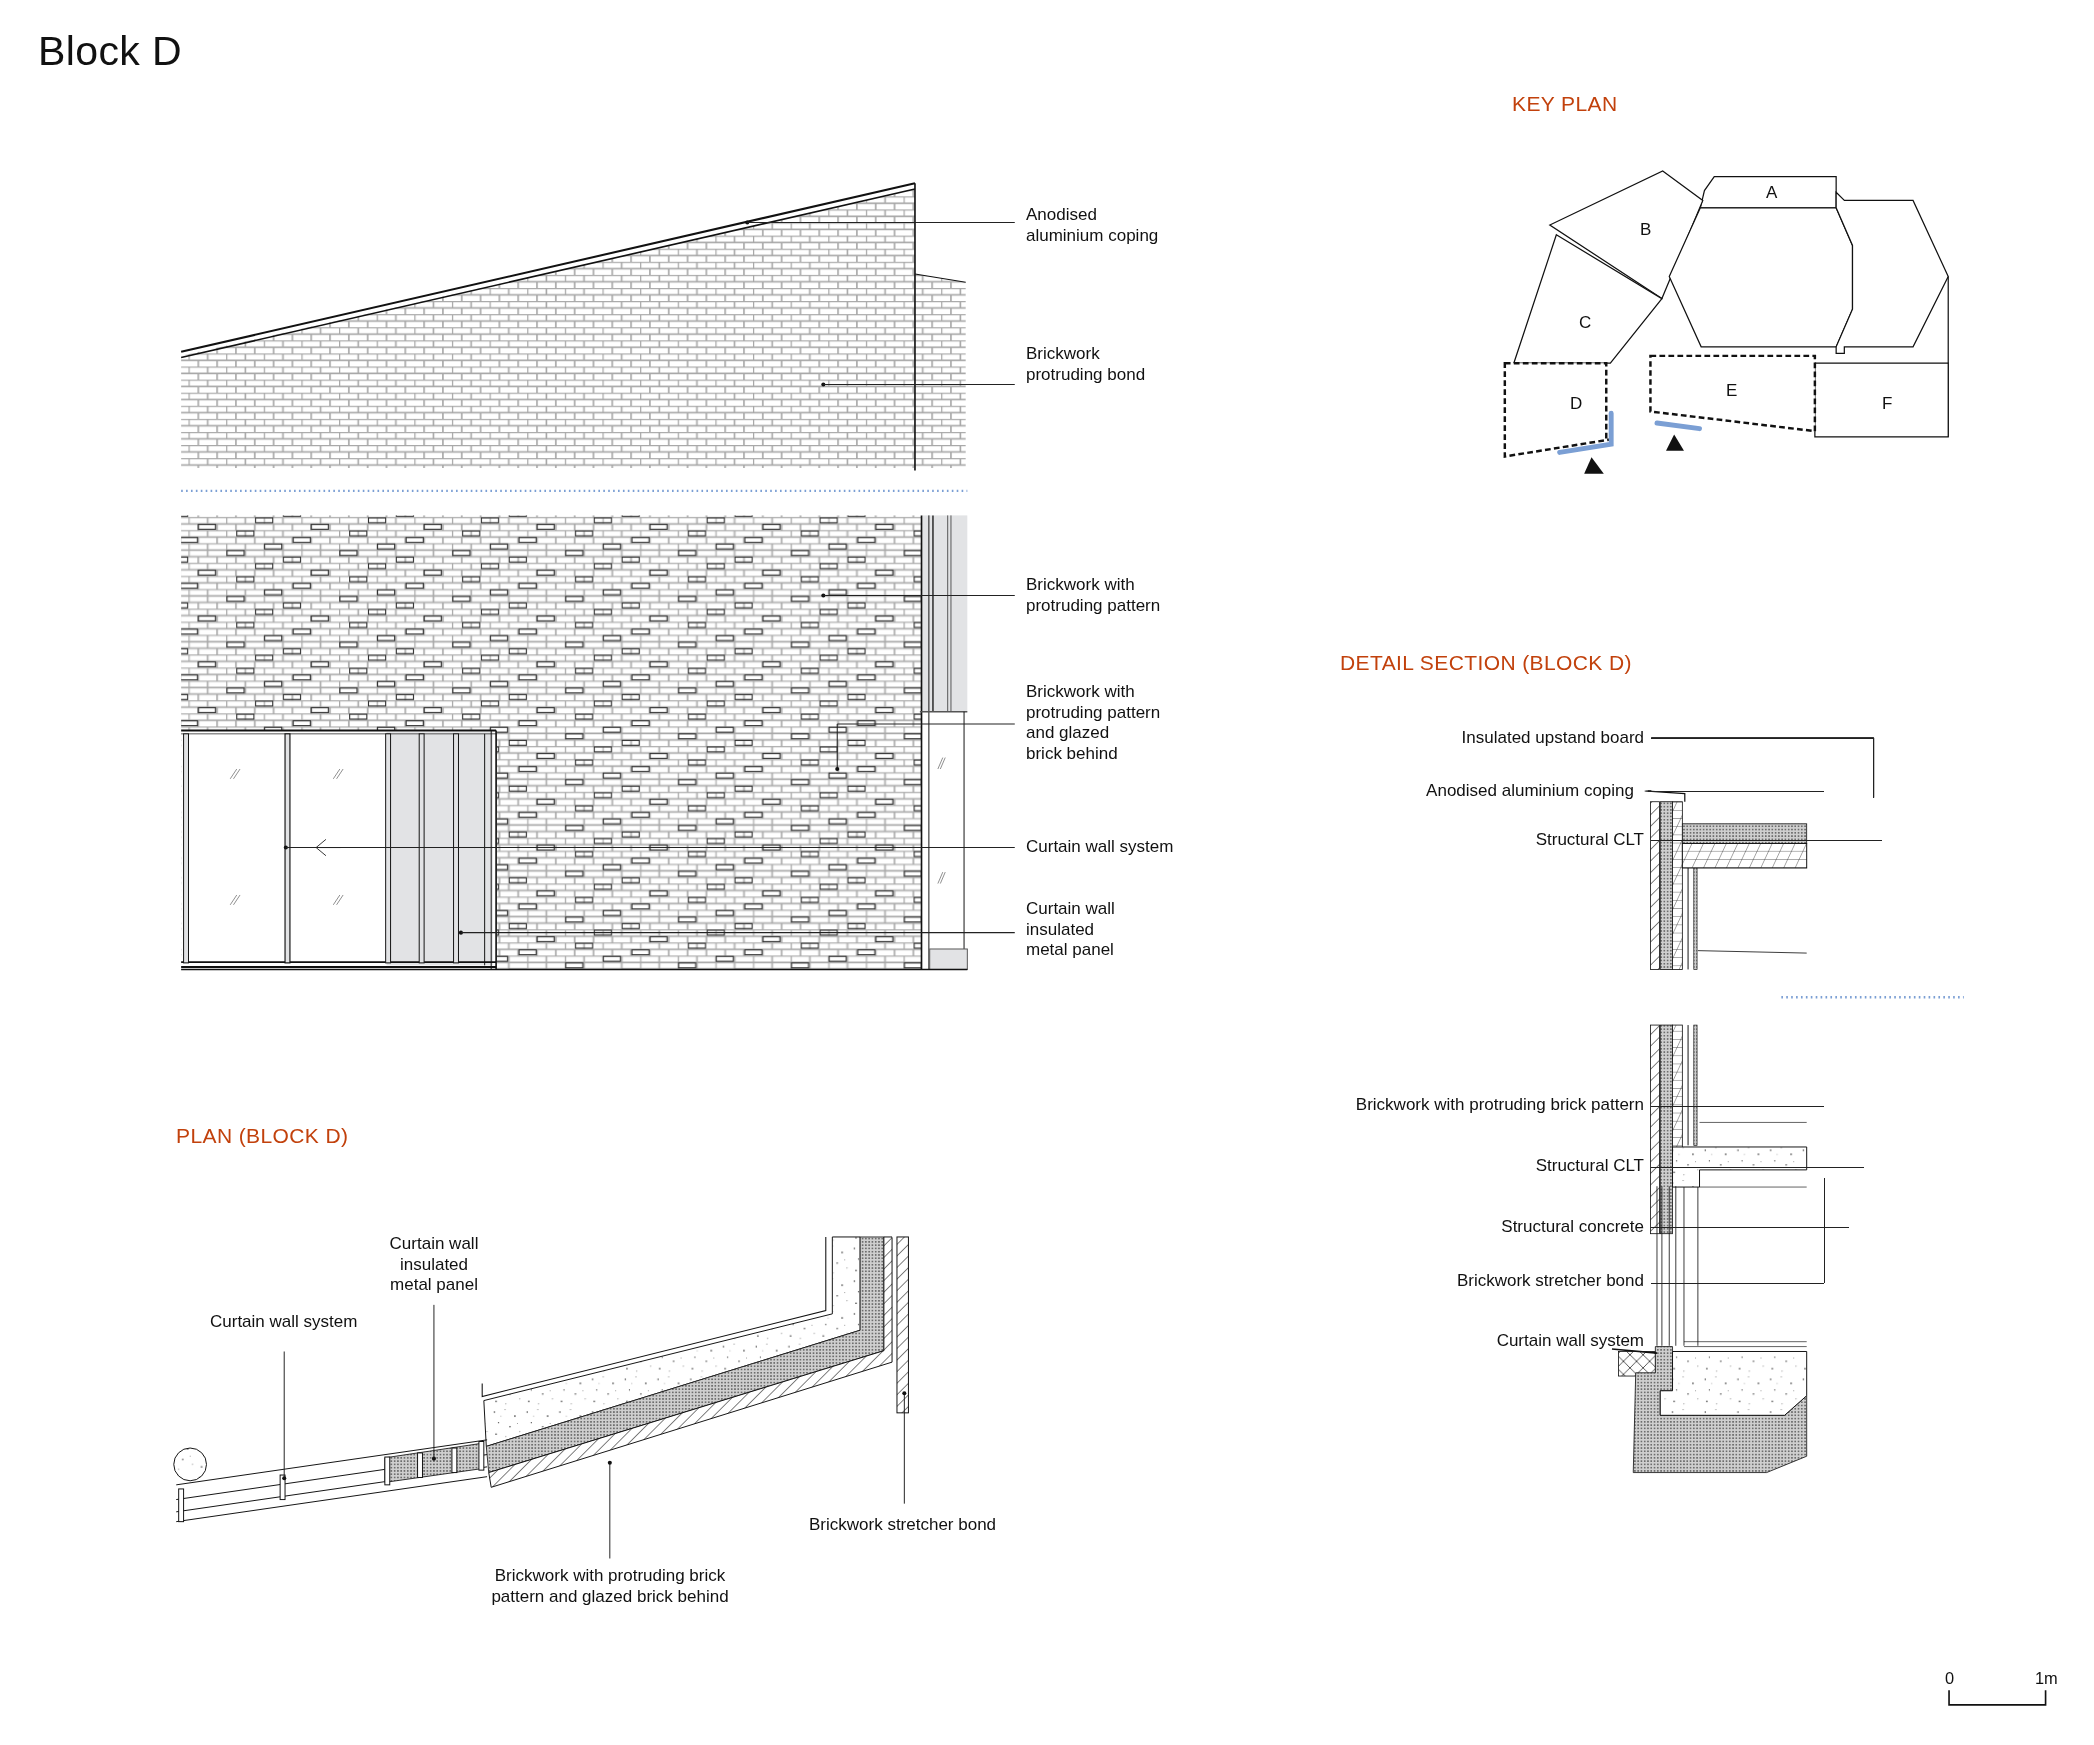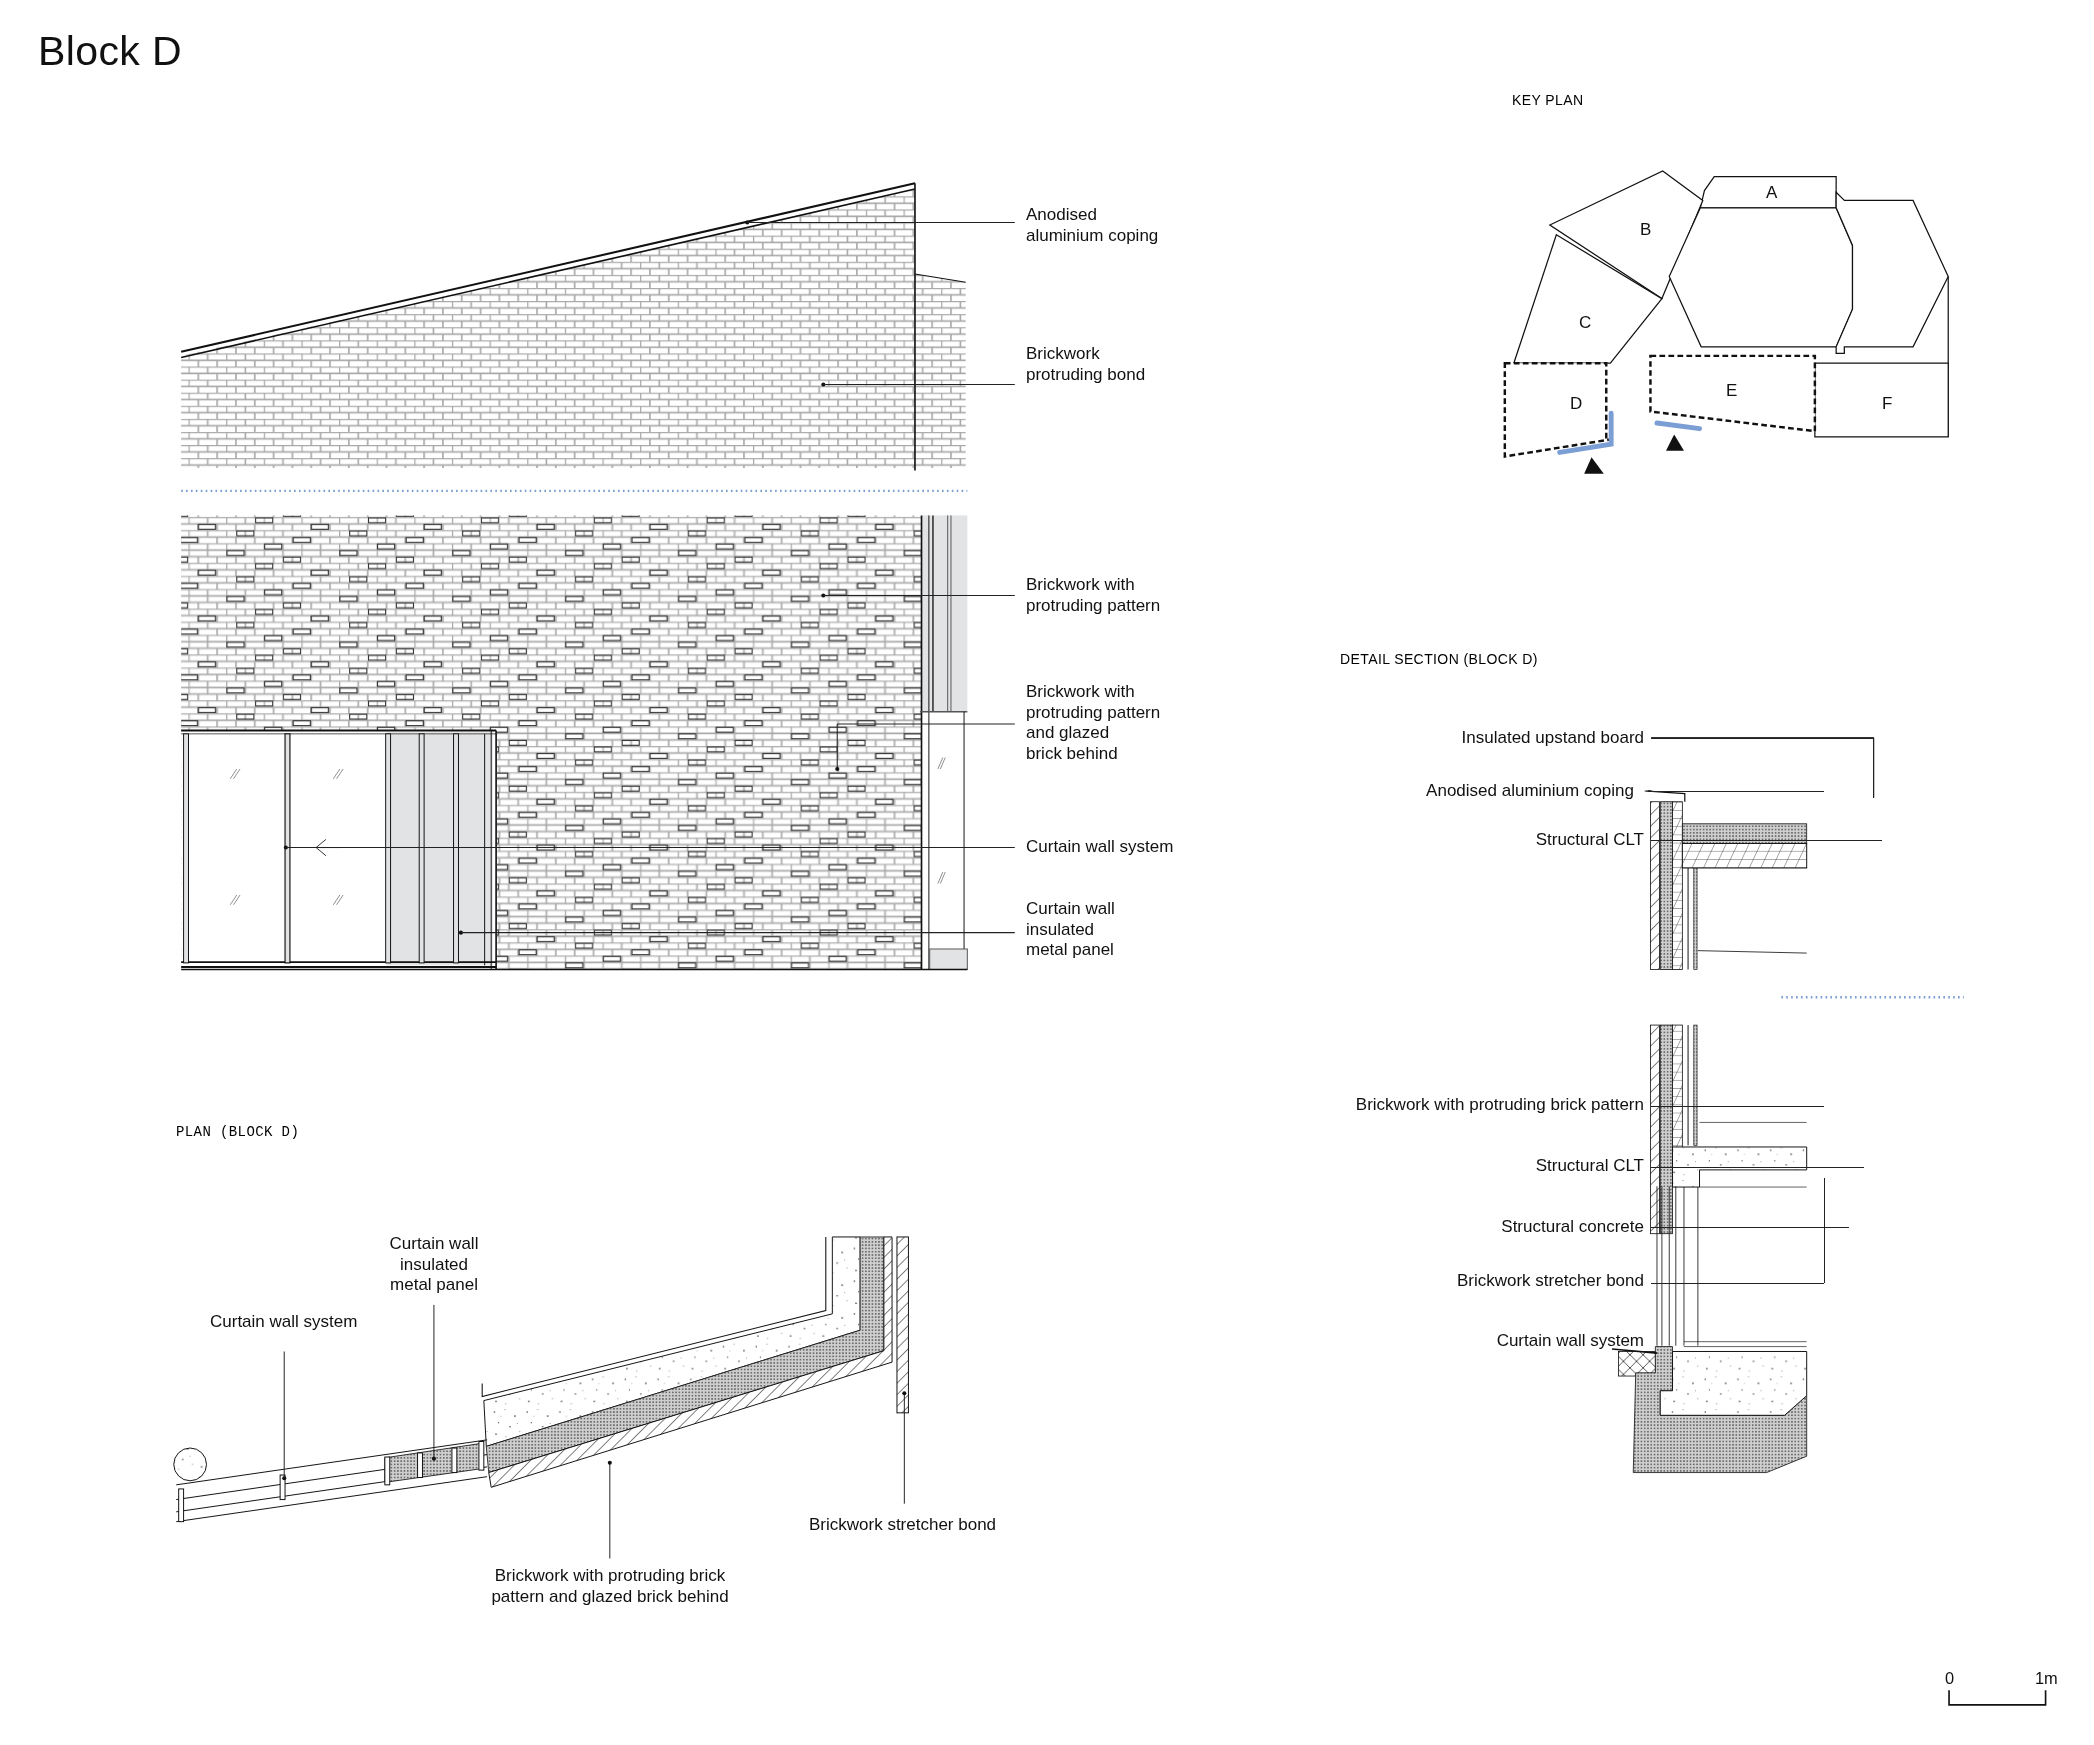--- a/index.html
+++ b/index.html
@@ -1,20 +1,20 @@
 <!DOCTYPE html>
 <html style="font-size:13px"><head>
 <meta charset="utf-8">
 <style>
   html, body { margin:0; padding:0; background:#ffffff; }
   body { width:2095px; height:1745px; position:relative; overflow:hidden;
          font-family:"Liberation Sans", "DejaVu Sans", sans-serif; color:#111; }
   .abs { position:absolute; }
   .title { left:38px; top:28px; font-size:41px; font-weight:400; letter-spacing:0.4px; }
-  .section-title { font-size:14px; letter-spacing:0.4px; color:#000000; white-space:nowrap; }
+  .section-title { font-size:21px; letter-spacing:0.4px; color:#c2410c; white-space:nowrap; }
   .label { font-size:17px; line-height:20.5px; color:#111; white-space:nowrap; }
   .label.right { text-align:right; }
   .label.center { text-align:center; }
   svg { position:absolute; left:0; top:0; }
   .scale-label { font-size:16.4px; }
 </style>
 </head>
 <body>
 
 <div class="abs title">Block D</div>
@@ -333,21 +333,21 @@
 <div class="abs" style="left:1651px; top:738px; width:223px; height:0.8px; background:#222;"></div>
 <div class="abs" style="left:1873px; top:738px; width:0.8px; height:60px; background:#222;"></div>
 <div class="abs" style="left:1651px; top:791px; width:173px; height:0.8px; background:#222;"></div>
 <div class="abs" style="left:1651px; top:840px; width:231px; height:0.8px; background:#222;"></div>
 <div class="abs" style="left:1651px; top:1106px; width:173px; height:0.8px; background:#222;"></div>
 <div class="abs" style="left:1651px; top:1167px; width:213px; height:0.8px; background:#222;"></div>
 <div class="abs" style="left:1651px; top:1227px; width:198px; height:0.8px; background:#222;"></div>
 <div class="abs" style="left:1651px; top:1283px; width:173px; height:0.8px; background:#222;"></div>
 <div class="abs" style="left:1824px; top:1178px; width:0.8px; height:105px; background:#222;"></div>
 
-<div class="abs section-title" style="left:176px; top:1124px;font-family:Liberation Mono, monospace;">PLAN (BLOCK D)</div>
+<div class="abs section-title" style="left:176px; top:1124px;">PLAN (BLOCK D)</div>
 <div class="abs label center" style="left:352px; top:1234px; width:164px;">
   <div>Curtain wall</div>
   <div>insulated</div>
   <div>metal panel</div>
 </div>
 <div class="abs label" style="left:210px; top:1312px;">
   <div>Curtain wall system</div>
 </div>
 <div class="abs label" style="left:809px; top:1515px;">
   <div>Brickwork stretcher bond</div>

